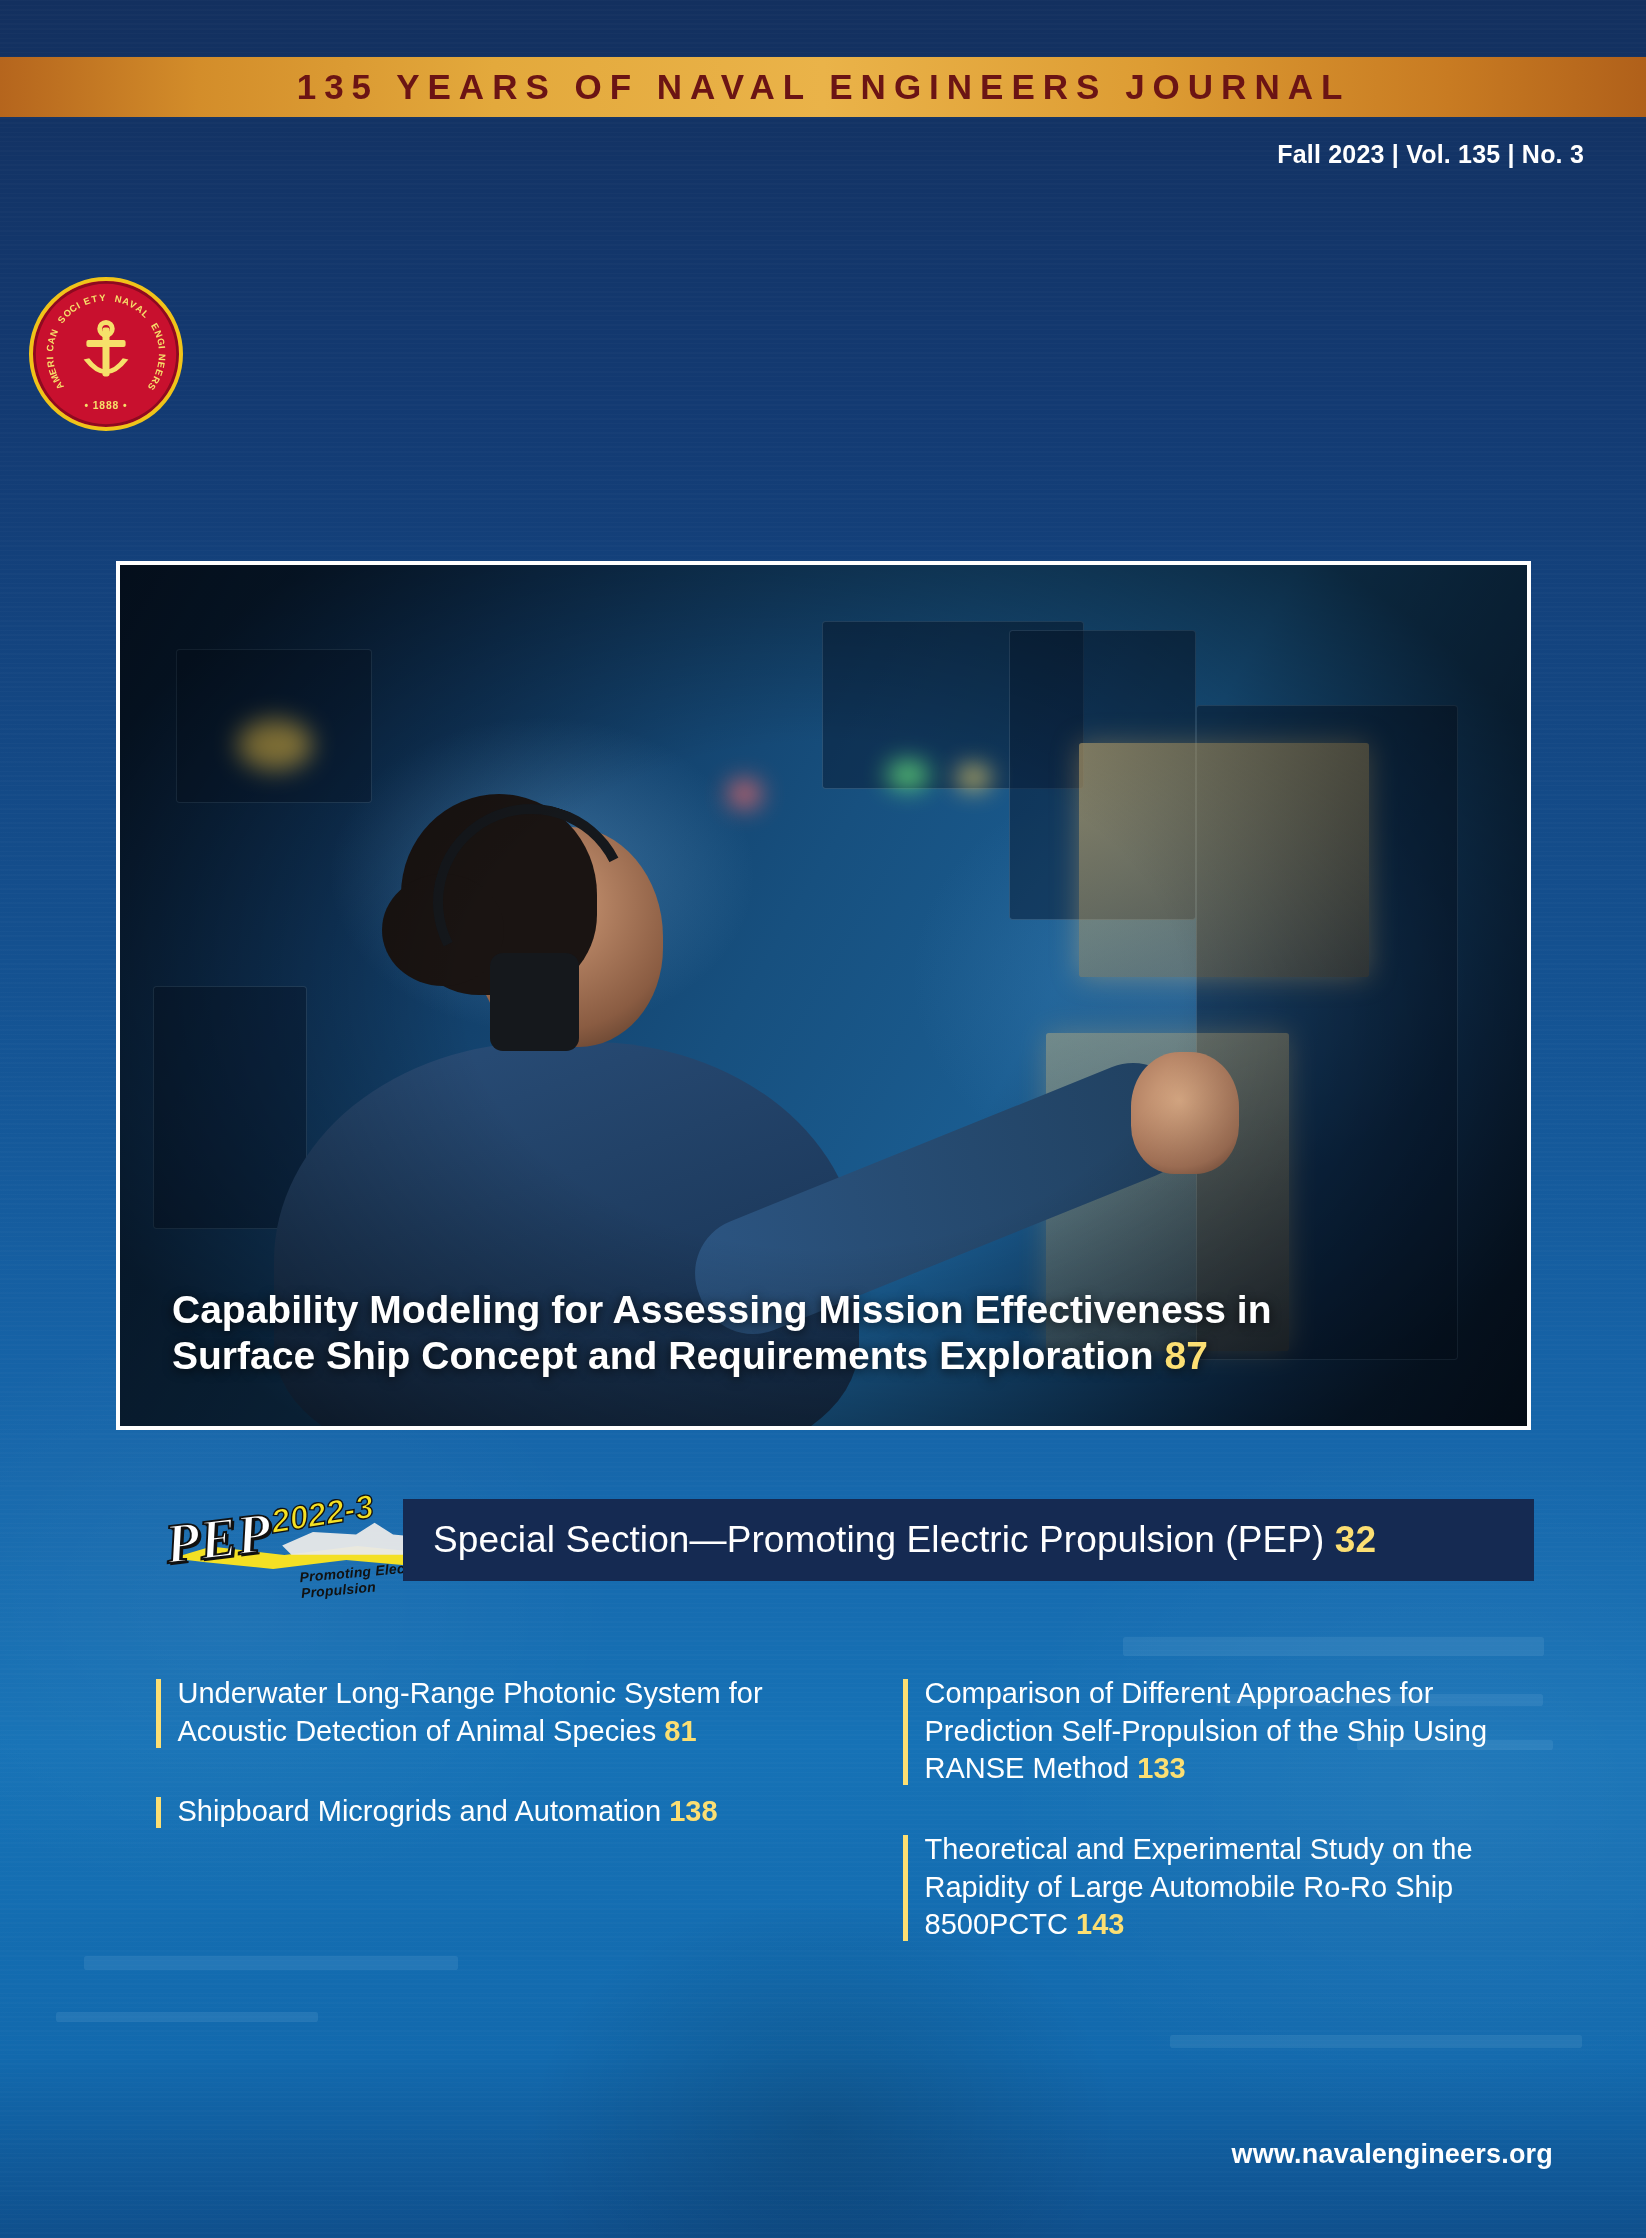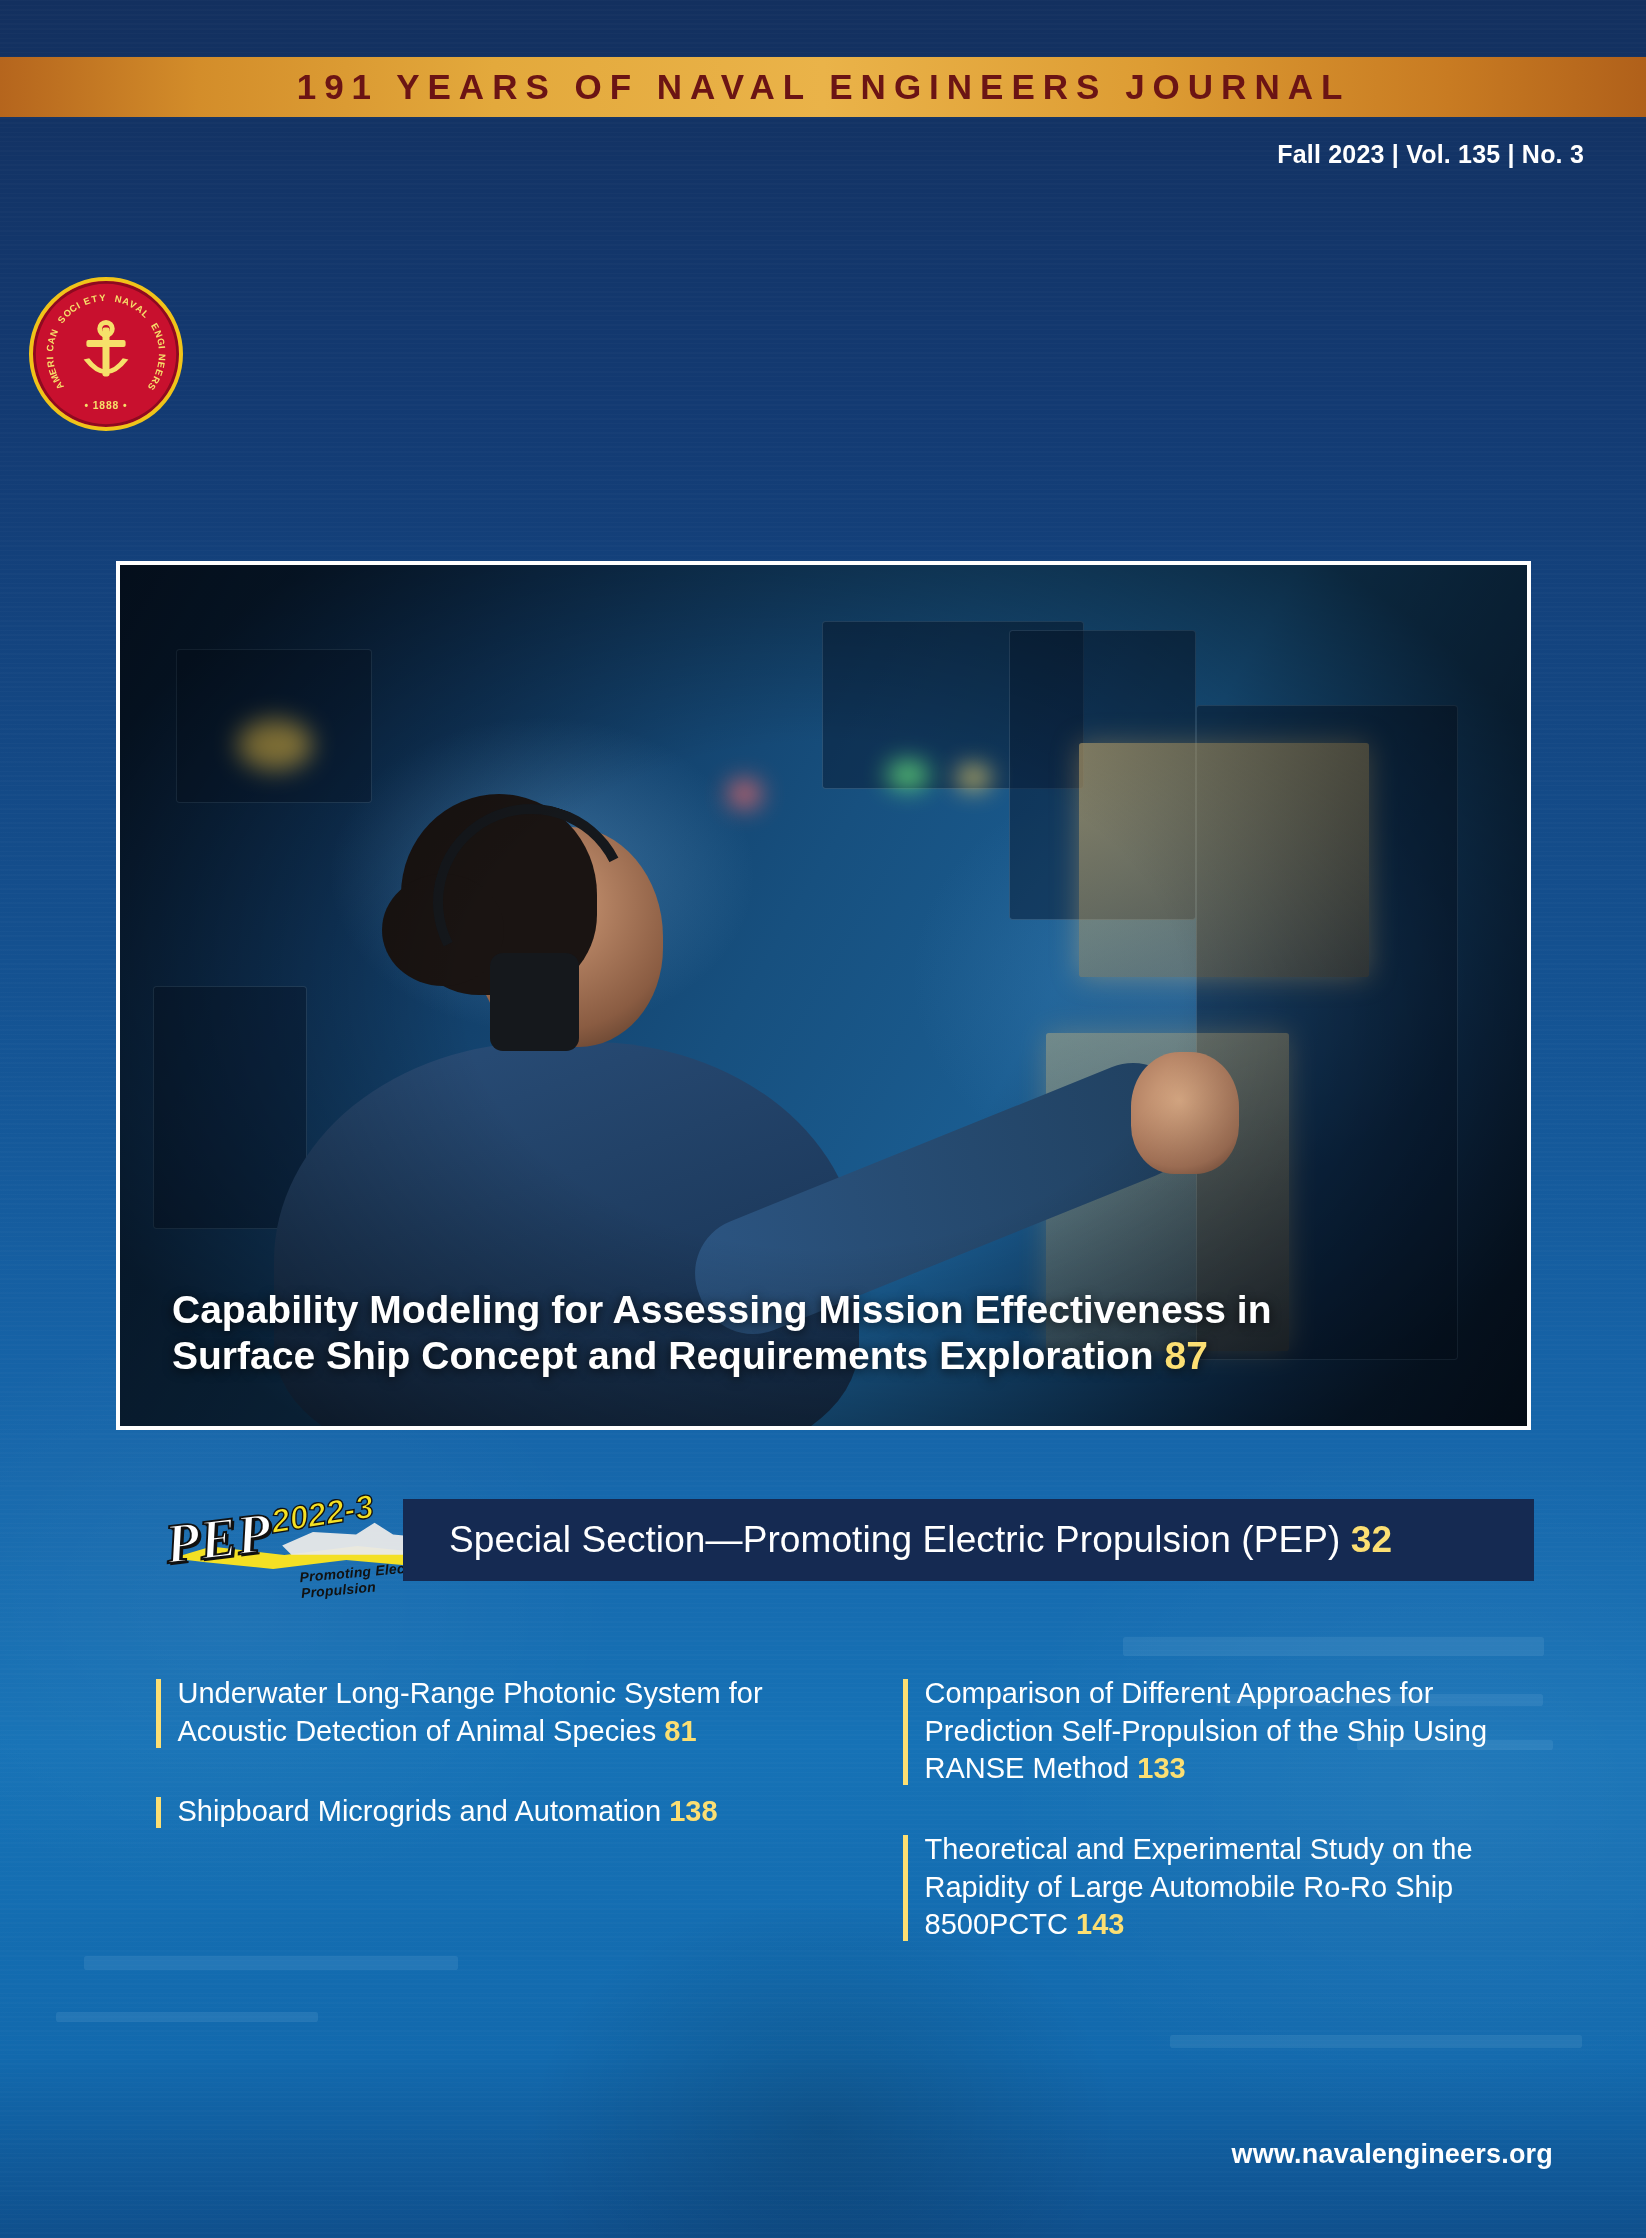--- a/index.html
+++ b/index.html
@@ -168,21 +168,21 @@
   }
   .hero-caption .page { color: #fcdf73; }
 
   
   .pep-row {
     position: absolute; left: 80px; top: 1492px; width: 1455px; height: 94px;
   }
   .pep-bar {
     position: absolute; left: 323px; top: 6.5px; width: 1131px; height: 82px;
     background: #152a52;
-    display: flex; align-items: center; padding-left: 46px;
+    display: flex; align-items: center; padding-left: 30px;
   }
   .pep-bar-text {
     color: #ffffff; font-size: 37px; letter-spacing: 0.1px;
   }
   .pep-bar-text .num { color: #fcdf73; font-weight: bold; }
 
   .pep-logo {
     position: absolute; left: 80px; top: 0px; width: 304px; height: 94px;
   }
   .pep-logo .bolt {
@@ -255,21 +255,21 @@
   <div class="bg-shapes">
     <i style="left:1123px;top:1637px;width:421px;height:18.7px;"></i>
     <i style="left:1216px;top:1694px;width:327px;height:12px;"></i>
     <i style="left:1357px;top:1740px;width:196px;height:10.3px;"></i>
     <i style="left:84px;top:1956px;width:374px;height:14px;"></i>
     <i style="left:56px;top:2012px;width:262px;height:10.3px;"></i>
     <i style="left:1170px;top:2035px;width:412px;height:13px;"></i>
   </div>
 
   <div class="banner">
-    <div class="banner-text">191 YEARS OF NAVAL ENGINEERS JOURNAL</div>
+    <div class="banner-text">135 YEARS OF NAVAL ENGINEERS JOURNAL</div>
   </div>
 
   <div class="issue-line">Fall 2023 | Vol. 135 | No. 3</div>
 
 
   <div class="seal">
     <svg class="anchor" viewBox="0 0 100 100">
       <g fill="#f6e06a">
         <rect x="45" y="12" width="10" height="70" rx="3"></rect>
         <rect x="22" y="30" width="56" height="10" rx="3"></rect>

